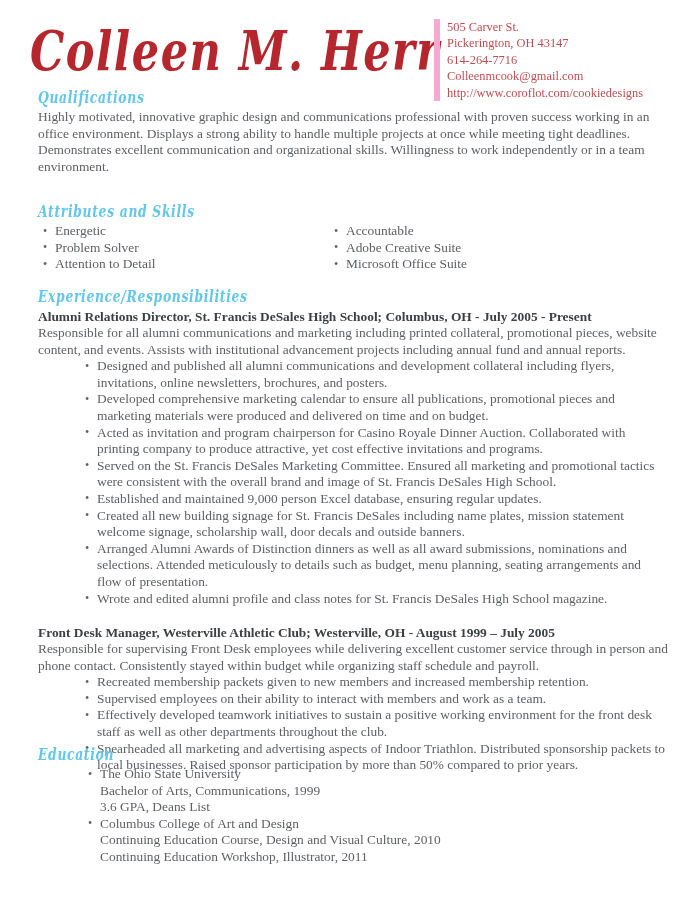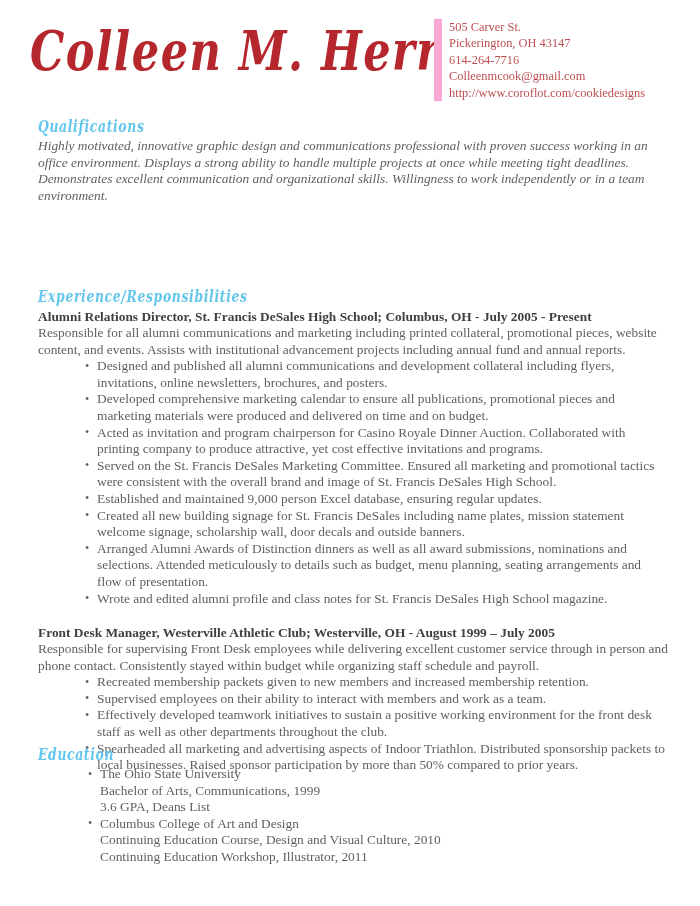--- a/index.html
+++ b/index.html
@@ -47,21 +47,21 @@
     white-space: nowrap;
     transform: scaleY(1.22) scaleX(0.98);
     transform-origin: left top;
   }
 
   .contact {
     position: absolute;
     left: 434px;
     top: 19px;
     padding-left: 7px;
-    border-left: 8px solid #f9a8d4;
+    border-left: 6px solid #f9a8d4;
     color: #bd4d50;
     font-size: 12.4px;
     line-height: 16.4px;
     font-family: "Liberation Serif", "DejaVu Serif", serif;
   }
   .contact div { white-space: nowrap; }
 
   
   .section { position: absolute; left: 38px; width: 630px; }
 
@@ -143,25 +143,40 @@
     <div class="name">Colleen M. Herr</div>
     <div class="contact">
       <div>505 Carver St.</div>
       <div>Pickerington, OH 43147</div>
       <div>614-264-7716</div>
       <div>Colleenmcook@gmail.com</div>
       <div>http://www.coroflot.com/cookiedesigns</div>
     </div>
   </div>
 
-  <div class="section" style="top:117px;">
+  <div class="section" style="top:88px;">
     <div class="sec-title">Qualifications</div>
-    <p class="body" style="margin-top:2px;font-style:italic;">Highly motivated, innovative graphic design and communications professional with proven success working in an office environment.  Displays a strong ability to handle multiple projects at once while meeting tight deadlines.  Demonstrates excellent communication and organizational skills.  Willingness to work independently or in a team environment.</p>
-  </div>
-
+    <p class="body" style="margin-top:2px;">Highly motivated, innovative graphic design and communications professional with proven success working in an office environment.  Displays a strong ability to handle multiple projects at once while meeting tight deadlines.  Demonstrates excellent communication and organizational skills.  Willingness to work independently or in a team environment.</p>
+  </div>
+
+  <div class="section" style="top:202px;">
+    <div class="sec-title">Attributes and Skills</div>
+    <div class="attr-cols" style="margin-top:3px;">
+      <ul class="bl attr-col-left">
+        <li>Energetic</li>
+        <li>Problem Solver</li>
+        <li>Attention to Detail</li>
+      </ul>
+      <ul class="bl attr-col-right">
+        <li>Accountable</li>
+        <li>Adobe Creative Suite</li>
+        <li>Microsoft Office Suite</li>
+      </ul>
+    </div>
+  </div>
 
   <div class="section" style="top:287px;">
     <div class="sec-title">Experience/Responsibilities</div>
 
     <div style="margin-top:2px;">
       <p class="job-title">Alumni Relations Director, St. Francis DeSales High School; Columbus, OH - July 2005 - Present</p>
       <p class="body">Responsible for all alumni communications and marketing including printed collateral, promotional pieces, website content, and events.  Assists with institutional advancement projects including annual fund and annual reports.</p>
       <ul class="bl exp-bullets">
         <li>Designed and published all alumni communications and development collateral including flyers, invitations, online newsletters, brochures, and posters.</li>
         <li>Developed comprehensive marketing calendar to ensure all publications, promotional pieces and marketing materials were produced and delivered on time and on budget.</li>

